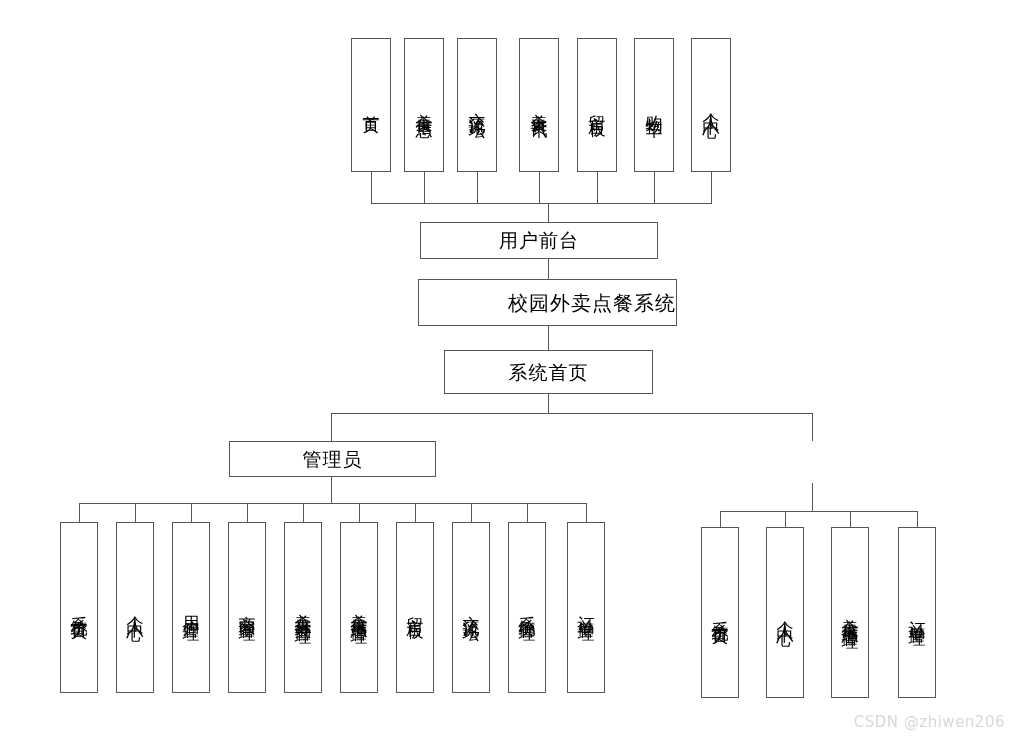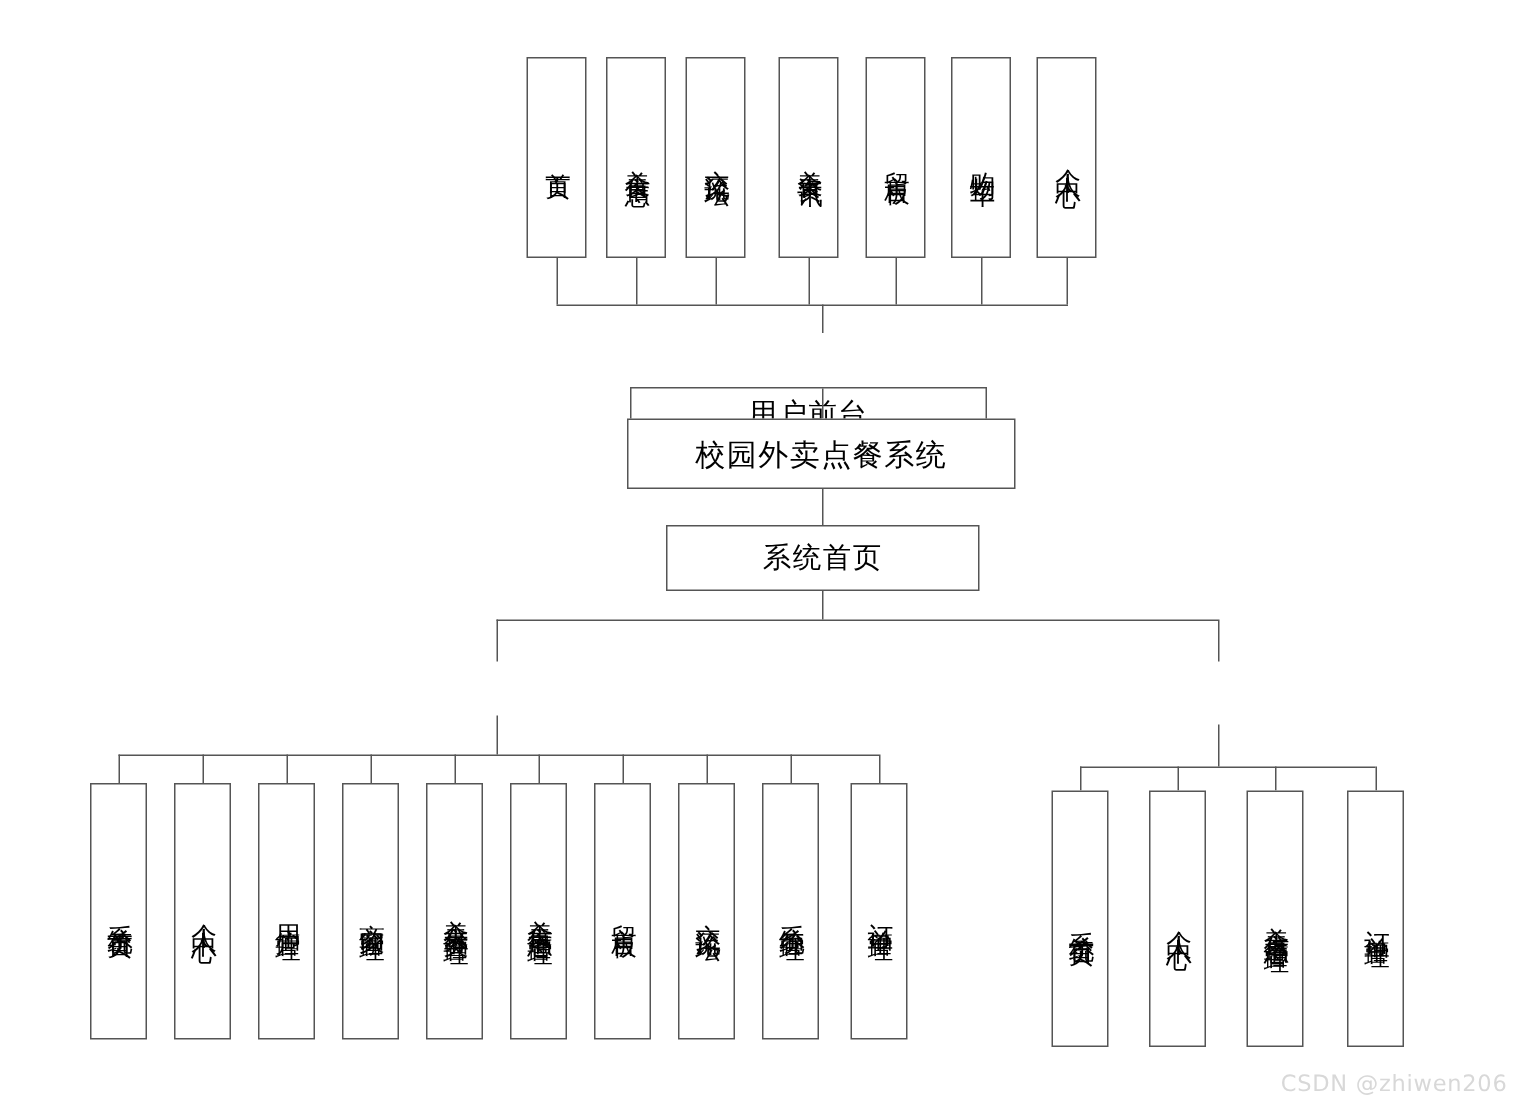--- a/index.html
+++ b/index.html
@@ -109,41 +109,44 @@
   <div class="vline" style="left:477px; top:172px; height:31px;"></div>
   <div class="vline" style="left:539px; top:172px; height:31px;"></div>
   <div class="vline" style="left:597px; top:172px; height:31px;"></div>
   <div class="vline" style="left:654px; top:172px; height:31px;"></div>
   <div class="vline" style="left:711px; top:172px; height:31px;"></div>
 
   <div class="hline" style="left:371px; top:203px; width:341px;"></div>
 
   <div class="vline" style="left:548px; top:203px; height:19px;"></div>
 
-  <div class="node h" style="left:420px; top:222px; width:238px; height:37px;margin-top:36px;">
+  <div class="node h" style="left:420px; top:222px; width:238px; height:37px;">
     <span>用户前台</span>
   </div>
 
   <div class="vline" style="left:548px; top:259px; height:20px;"></div>
 
-  <div class="node h sys" style="left:418px; top:279px; width:259px; height:47px;">
+  <div class="node h sys" style="left:418px; top:279px; width:259px; height:47px;justify-content:flex-end;">
     <span>校园外卖点餐系统</span>
   </div>
 
   <div class="vline" style="left:548px; top:326px; height:24px;"></div>
 
   <div class="node h" style="left:444px; top:350px; width:209px; height:44px;">
     <span>系统首页</span>
   </div>
 
   <div class="vline" style="left:548px; top:394px; height:19px;"></div>
   <div class="hline" style="left:331px; top:413px; width:481px;"></div>
   <div class="vline" style="left:331px; top:413px; height:28px;"></div>
   <div class="vline" style="left:812px; top:413px; height:28px;"></div>
 
+  <div class="node h" style="left:229px; top:441px; width:207px; height:36px;">
+    <span>管理员</span>
+  </div>
 
   <div class="vline" style="left:331px; top:477px; height:26px;"></div>
   <div class="hline" style="left:79px; top:503px; width:507px;"></div>
 
   <div class="vline" style="left:79px;  top:503px; height:19px;"></div>
   <div class="vline" style="left:135px; top:503px; height:19px;"></div>
   <div class="vline" style="left:191px; top:503px; height:19px;"></div>
   <div class="vline" style="left:247px; top:503px; height:19px;"></div>
   <div class="vline" style="left:303px; top:503px; height:19px;"></div>
   <div class="vline" style="left:359px; top:503px; height:19px;"></div>

